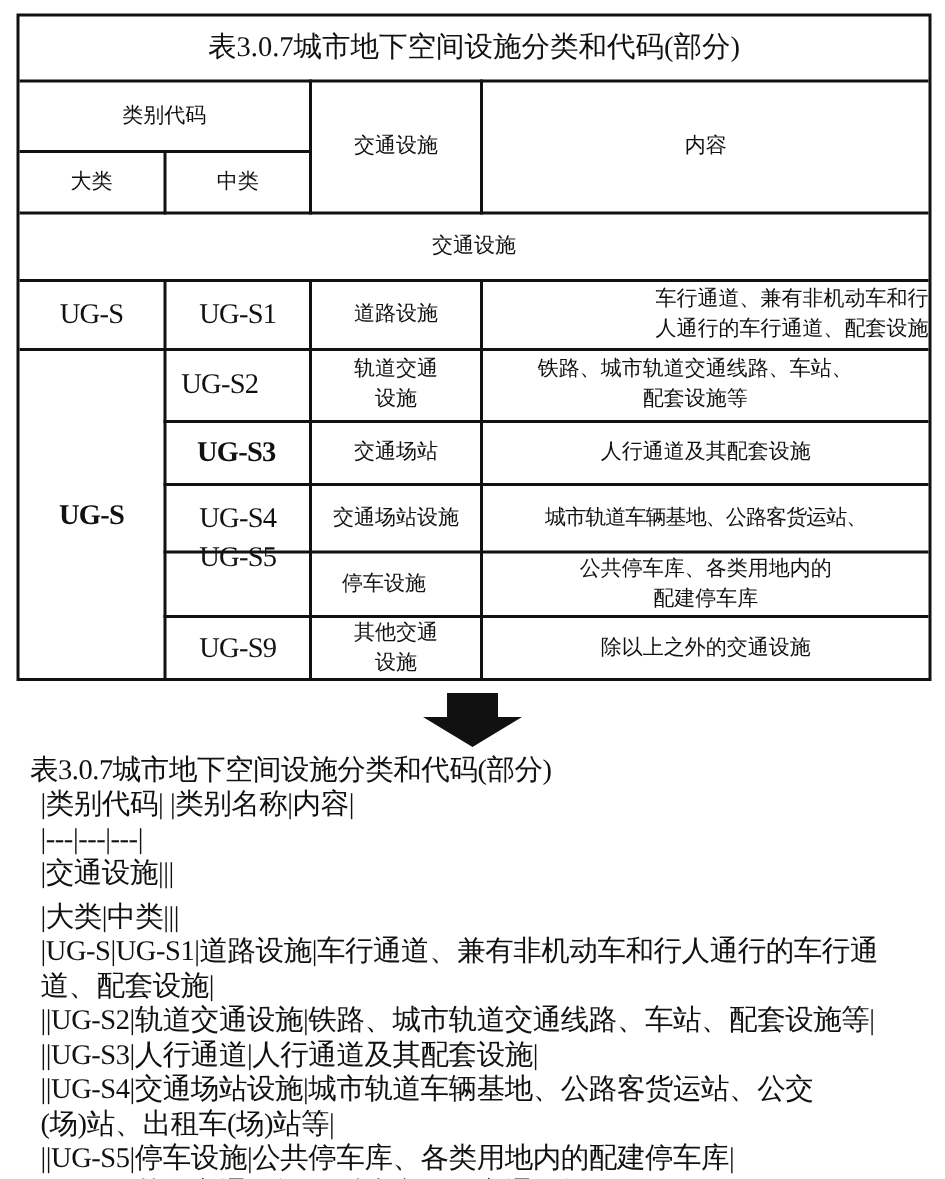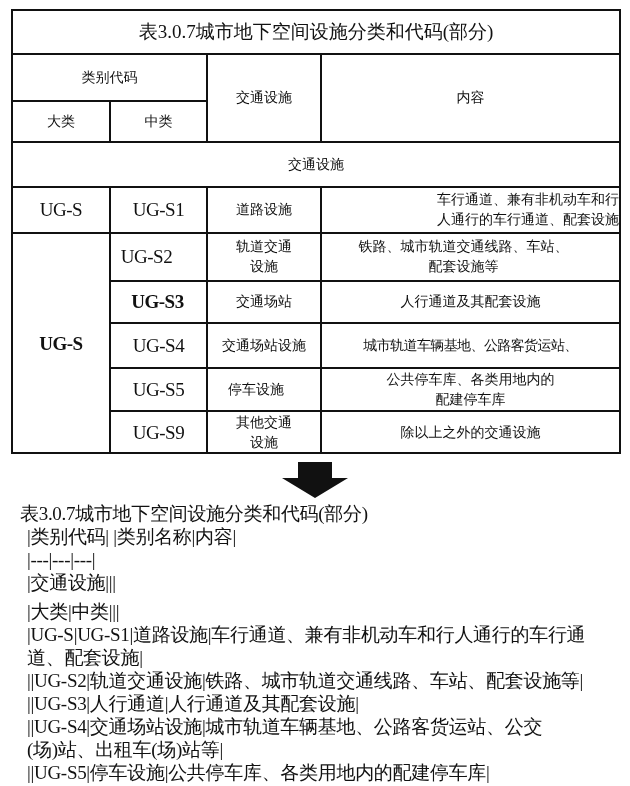--- a/index.html
+++ b/index.html
@@ -90,21 +90,21 @@
 
   <div class="cell code" style="left:98px;top:313px;width:95px;height:43px;">UG-S4</div>
   <div class="cell" style="left:195px;top:313px;width:112px;height:43px;">
     <div>交通场站</div>
     <div>设施</div>
   </div>
   <div class="cell" style="left:309px;top:313px;width:297px;height:43px;flex-direction:column;letter-spacing:-0.6px;gap:29px;">
     <div>城市轨道车辆基地、公路客货运站、</div>
   </div>
 
-  <div class="cell code" style="left:98px;top:358px;width:95px;height:41px;">UG-S5</div>
+  <div class="cell code" style="left:98px;top:340px;width:95px;height:41px;">UG-S5</div>
   <div class="cell" style="left:195px;top:358px;width:96px;height:41px;">停车设施</div>
   <div class="cell" style="left:309px;top:358px;width:297px;height:41px;flex-direction:column;">
     <div>公共停车库、各类用地内的</div>
     <div>配建停车库</div>
   </div>
 
   <div class="cell code" style="left:98px;top:401px;width:95px;height:42px;">UG-S9</div>
   <div class="cell" style="left:195px;top:401px;width:112px;height:42px;flex-direction:column;">
     <div>其他交通</div>
     <div>设施</div>

